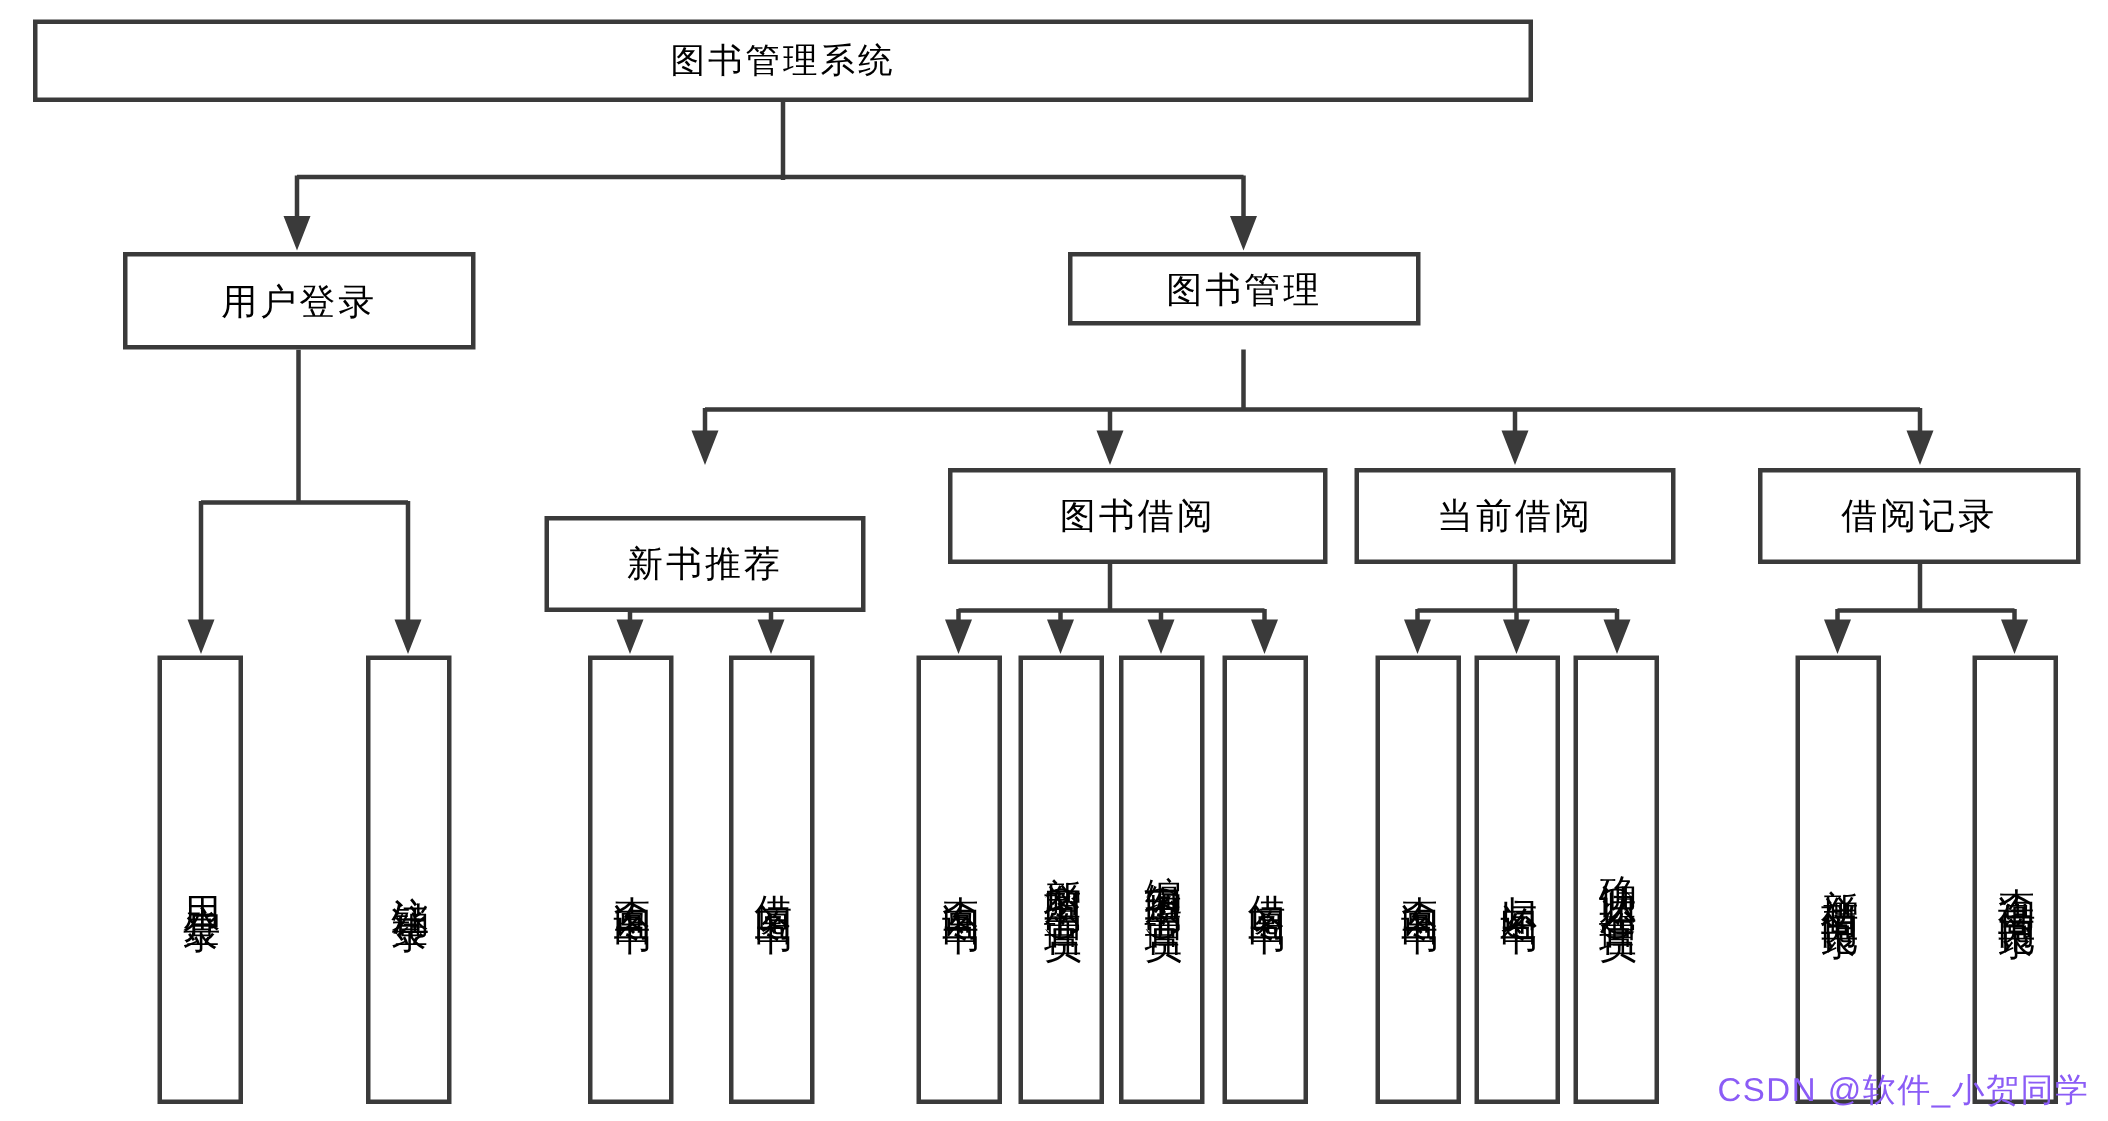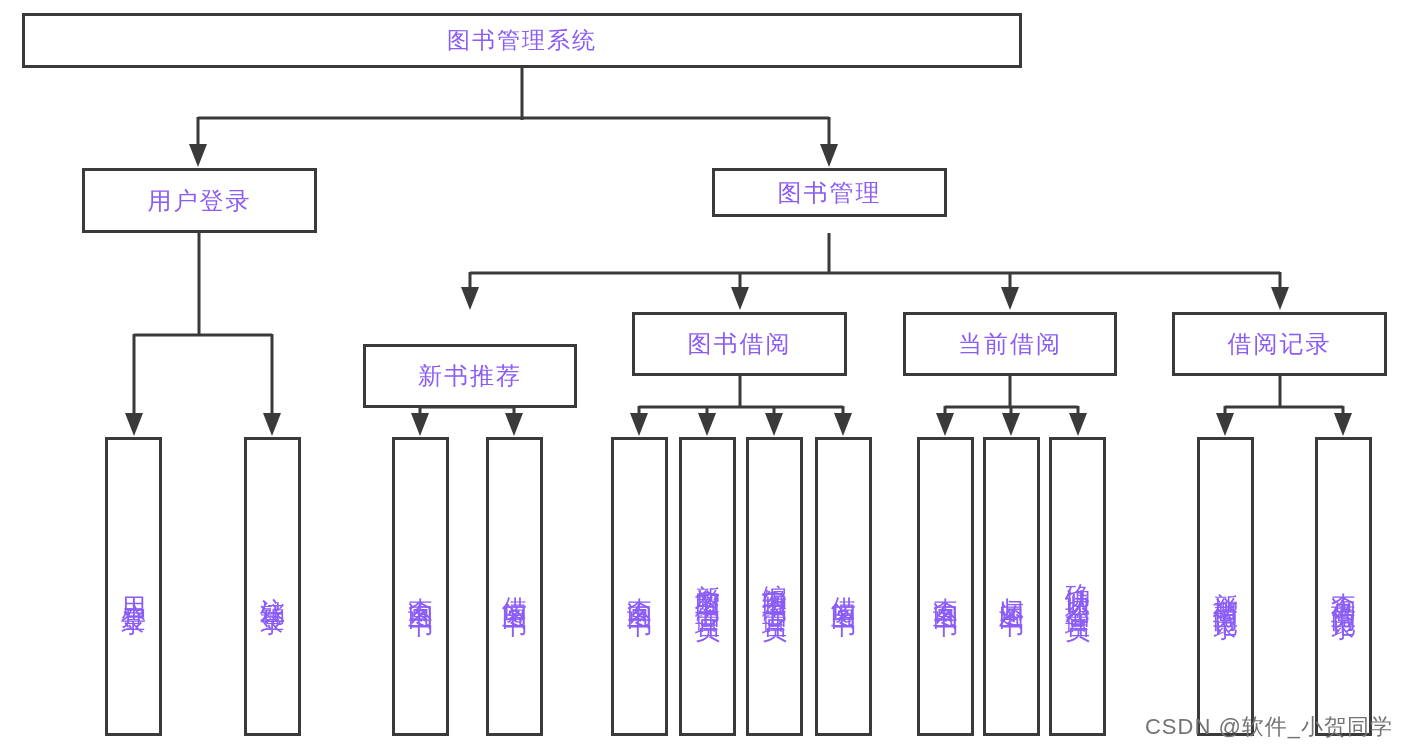--- a/index.html
+++ b/index.html
@@ -15,41 +15,41 @@
     position: absolute;
     left: 0; top: 0;
     width: 1405px; height: 747px;
     pointer-events: none;
   }
   .box {
     position: absolute;
     box-sizing: border-box;
     border: 3px solid #3a3a3a;
     background: #ffffff;
-    color: #8b5cf6;
+    color: #000000;
     display: flex;
     align-items: center;
     justify-content: center;
     text-align: center;
   }
   .h-label { font-size: 24px; letter-spacing: 2px; white-space: nowrap; }
   .root-label { font-size: 23px; }
   .v-label {
     writing-mode: vertical-rl;
     font-size: 25px;
     letter-spacing: 5px;
     line-height: 1;
   }
   .watermark {
     position: absolute;
     right: 12px;
     top: 712px;
     font-size: 22px;
     letter-spacing: 1px;
-    color: #737373;
+    color: #8b5cf6;
     white-space: nowrap;
   }
 </style>
 </head>
 <body>
 
 <div class="canvas">
 
   <svg class="connectors" viewBox="0 0 1405 747" xmlns="http://www.w3.org/2000/svg">
 
@@ -107,21 +107,21 @@
              M1216,413 h18 L1225,436 Z
              M1334,413 h18 L1343,436 Z"></path>
   </svg>
 
   <div class="box h-label root-label" style="left:22px; top:13px; width:1000px; height:55px;">图书管理系统</div>
 
   <div class="box h-label" style="left:82px; top:168px; width:235px; height:65px;">用户登录</div>
   <div class="box h-label" style="left:712px; top:168px; width:235px; height:49px;">图书管理</div>
 
   <div class="box h-label" style="left:363px; top:312px; width:214px; height:64px;margin-top:32px;">新书推荐</div>
-  <div class="box h-label" style="left:632px; top:312px; width:215px; height:64px;">图书借阅</div>
+  <div class="box h-label" style="left:632px; top:312px; width:253px; height:64px;">图书借阅</div>
   <div class="box h-label" style="left:903px; top:312px; width:214px; height:64px;">当前借阅</div>
   <div class="box h-label" style="left:1172px; top:312px; width:215px; height:64px;">借阅记录</div>
 
   <div class="box v-label" style="left:105px; top:437px; width:57px; height:299px;">用户登录</div>
   <div class="box v-label" style="left:244px; top:437px; width:57px; height:299px;">注销登录</div>
 
   <div class="box v-label" style="left:392px; top:437px; width:57px; height:299px;">查询图书</div>
   <div class="box v-label" style="left:486px; top:437px; width:57px; height:299px;">借阅图书</div>
 
   <div class="box v-label" style="left:611px; top:437px; width:57px; height:299px;">查询图书</div>

